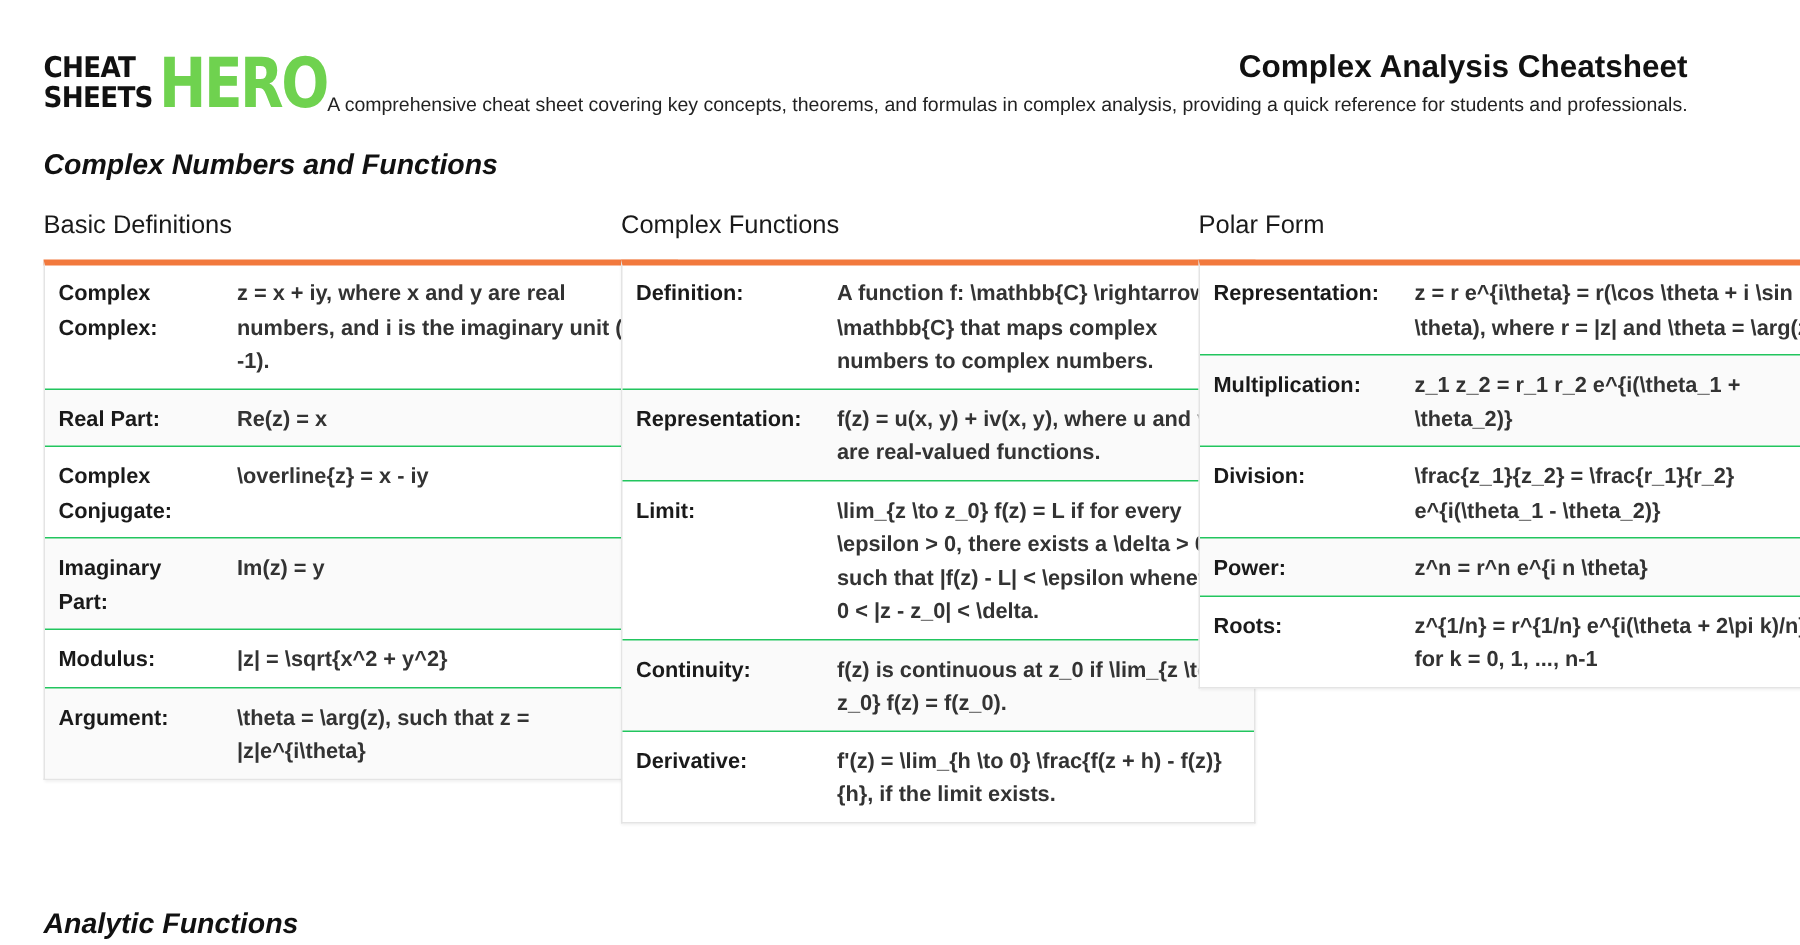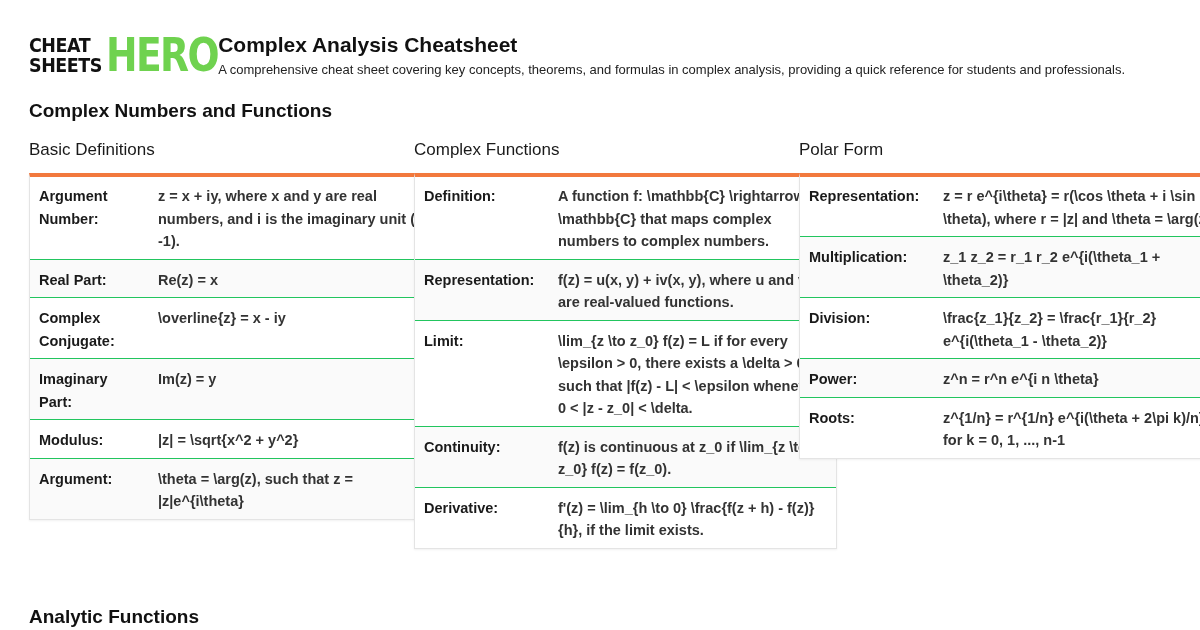--- a/index.html
+++ b/index.html
@@ -3,25 +3,25 @@
 <meta charset="utf-8">
 <style>
   * { box-sizing: border-box; margin: 0; padding: 0; }
   html, body { width: 1200px; height: 630px; overflow: hidden; background: #ffffff; }
   body { font-family: "Liberation Sans", "DejaVu Sans", sans-serif; color: #1a1a1a; position: relative; }
 
   .header { position: absolute; left: 29px; top: 32px; display: flex; align-items: flex-start; }
   .logo { display: flex; align-items: center; height: 46px; }
   .logo-left { display: flex; flex-direction: column; font-family: "DejaVu Sans", sans-serif; font-weight: 900; font-size: 19px; line-height: 20px; letter-spacing: -0.5px; color: #111; transform: scaleX(0.92); transform-origin: left center; }
   .logo-hero { font-family: "DejaVu Sans", sans-serif; font-weight: bold; font-size: 46px; line-height: 44px; color: #6fd24f; letter-spacing: -2px; transform: scaleX(0.82); transform-origin: left center; margin-left: -2px; width: 96px; }
-  .title-block { margin-left: 16px; padding-top: 1px; }
+  .title-block { margin-left: 16px; padding-top: 1px; text-align: right; }
   .title { font-size: 21px; font-weight: bold; color: #111; line-height: 24px; }
   .subtitle { font-size: 13px; color: #222; margin-top: 5px; line-height: 16px; }
 
-  .section-title { position: absolute; left: 29px; font-size: 19px; font-weight: bold; color: #111; }
+  .section-title { position: absolute; left: 29px; font-size: 19px; font-weight: bold; color: #111; font-style: italic; }
   .sec1 { top: 100px; }
   .sec2 { top: 606px; }
 
   .col { position: absolute; top: 140px; width: 423px; }
   .col1 { left: 29px; }
   .col2 { left: 414px; }
   .col3 { left: 799px; }
   .col-title { font-size: 17px; color: #1a1a1a; height: 33px; line-height: 20px; }
   .card { border: 1px solid #e4e4e4; border-top: 4px solid #f2793d; box-shadow: 0 1px 2px rgba(0,0,0,0.06); background: #fff; }
   .row { display: flex; padding: 9px 9px 6px 9px; border-top: 1px solid #22c55e; font-size: 14.5px; line-height: 22.5px; }
@@ -49,21 +49,21 @@
     <div class="subtitle">A comprehensive cheat sheet covering key concepts, theorems, and formulas in complex analysis, providing a quick reference for students and professionals.</div>
   </div>
 </div>
 
 <div class="section-title sec1">Complex Numbers and Functions</div>
 
 <div class="col col1">
   <div class="col-title">Basic Definitions</div>
   <div class="card">
     <div class="row">
-      <div class="term">Argument Number:</div>
+      <div class="term">Complex Complex:</div>
       <div class="def">z = x + iy, where x and y are real numbers, and i is the imaginary unit (i² = -1).</div>
     </div>
     <div class="row">
       <div class="term">Real Part:</div>
       <div class="def">Re(z) = x</div>
     </div>
     <div class="row">
       <div class="term">Complex Conjugate:</div>
       <div class="def">\overline{z} = x - iy</div>
     </div>

